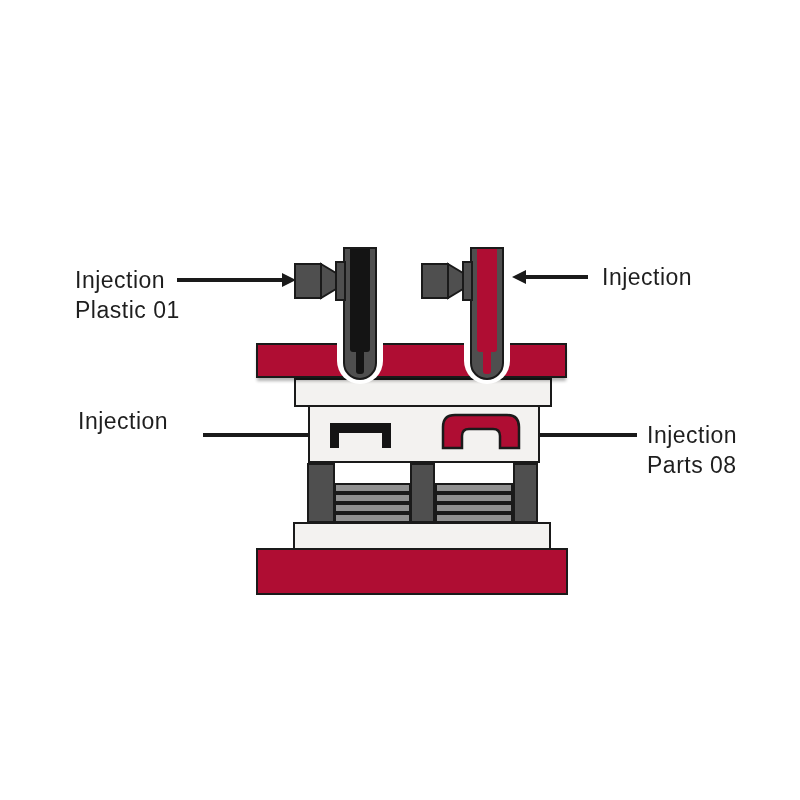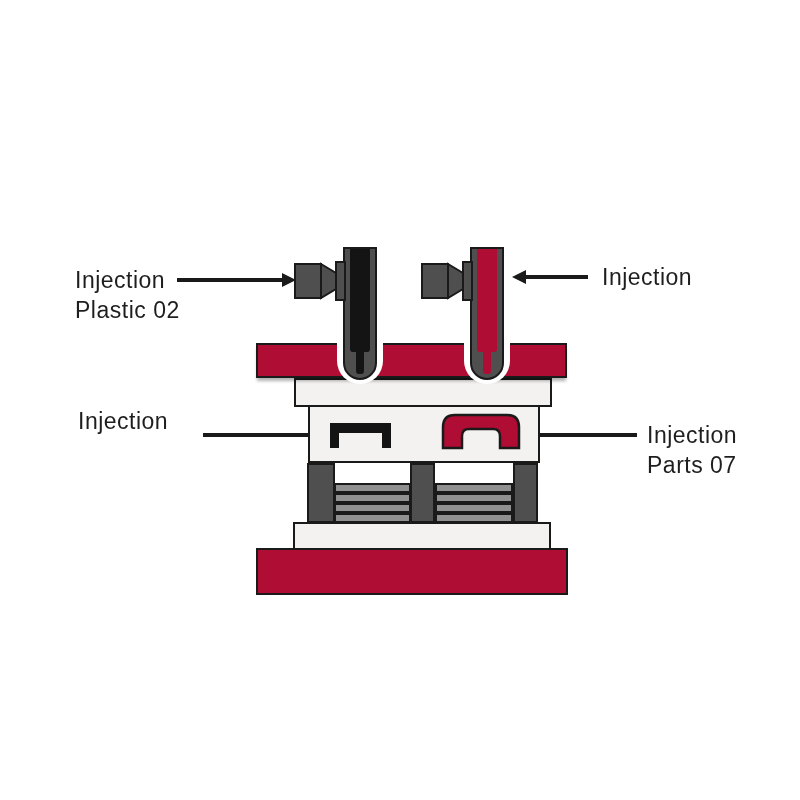--- a/index.html
+++ b/index.html
@@ -44,31 +44,31 @@
   .part-red{fill:var(--crimson);stroke:var(--outline);stroke-width:2.5;}
   .shadowed{box-shadow:0 4px 3px -1px rgba(0,0,0,0.3);}
 </style>
 </head>
 <body>
 
 <div class="canvas">
 
   <div class="label" style="left:75px;top:265px;">
     <div>Injection</div>
-    <div>Plastic 02</div>
+    <div>Plastic 01</div>
   </div>
   <div class="label" style="left:602px;top:262px;">
     <div>Injection</div>
   </div>
   <div class="label" style="left:78px;top:406px;">
     <div>Injection</div>
   </div>
   <div class="label" style="left:647px;top:420px;">
     <div>Injection</div>
-    <div>Parts 07</div>
+    <div>Parts 08</div>
   </div>
 
   <div>
     <div class="shaft" style="left:177px;top:278px;width:107px;"></div>
     <div class="head-right" style="left:282px;top:273px;"></div>
   </div>
   <div>
     <div class="head-left" style="left:512px;top:270px;"></div>
     <div class="shaft" style="left:525px;top:275px;width:63px;"></div>
   </div>

